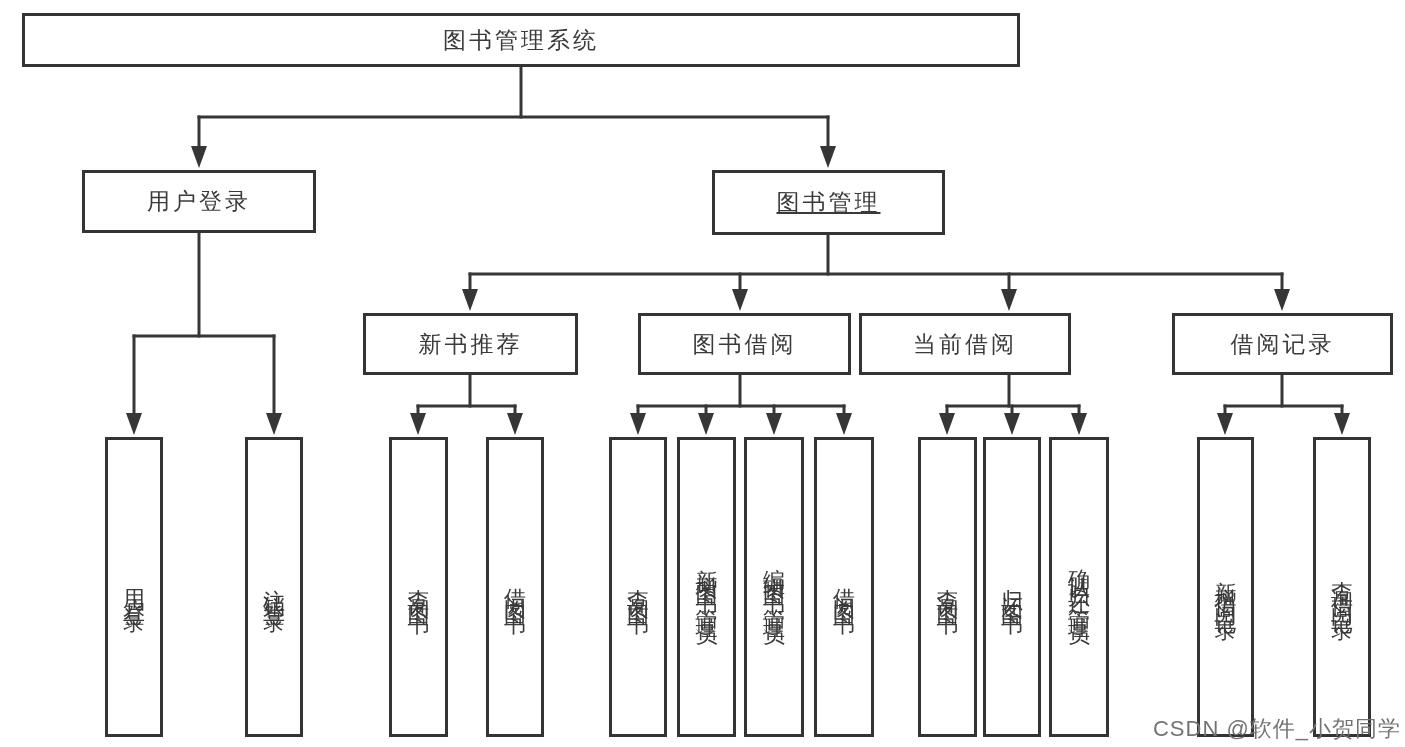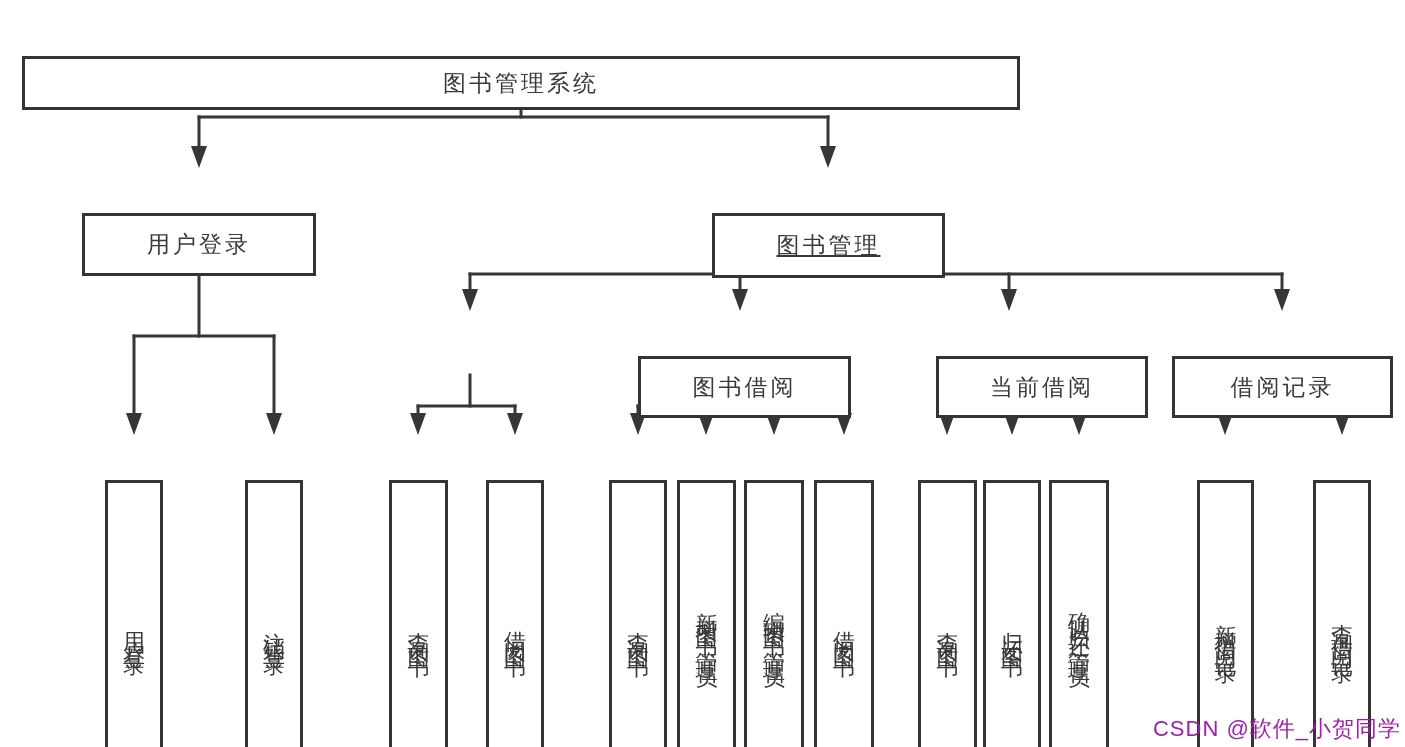--- a/index.html
+++ b/index.html
@@ -13,37 +13,36 @@
   .wires{position:absolute;left:0;top:0;width:1405px;height:747px;}
   .node{
     position:absolute;
     box-sizing:border-box;
     background:#ffffff;
     border:3px solid #343434;
     display:flex;
     align-items:center;
     justify-content:center;
     color:#3a3a3a;
-    margin-top:43px;
   }
   .hbox{font-size:23px;letter-spacing:3px;}
   .vbox span{
     writing-mode:vertical-rl;
     font-size:22px;
     letter-spacing:8px;
     line-height:1;
     white-space:nowrap;
   }
   .watermark{
     position:absolute;
     right:4px;
     top:714px;
     font-size:22px;
     letter-spacing:1px;
-    color:#a21caf;
+    color:#737373;
     z-index:5;
   }
 </style>
 </head>
 <body>
 
 <div class="canvas">
 
   <svg class="wires" viewBox="0 0 1405 747" xmlns="http://www.w3.org/2000/svg" stroke="#363636" stroke-width="3" stroke-linecap="square" fill="#363636">
 
@@ -125,24 +124,27 @@
     <span>图书管理系统</span>
   </div>
 
   <div class="node hbox" style="left:82px;top:170px;width:234px;height:63px;">
     <span>用户登录</span>
   </div>
   <div class="node hbox" style="left:712px;top:170px;width:233px;height:65px;text-decoration:underline;">
     <span>图书管理</span>
   </div>
 
+  <div class="node hbox" style="left:363px;top:313px;width:215px;height:62px;">
+    <span>新书推荐</span>
+  </div>
   <div class="node hbox" style="left:638px;top:313px;width:213px;height:62px;">
     <span>图书借阅</span>
   </div>
-  <div class="node hbox" style="left:936px;top:313px;width:212px;height:62px;">
+  <div class="node hbox" style="left:859px;top:313px;width:212px;height:62px;">
     <span>当前借阅</span>
   </div>
   <div class="node hbox" style="left:1172px;top:313px;width:221px;height:62px;">
     <span>借阅记录</span>
   </div>
 
   <div class="node vbox" style="left:105px;top:437px;width:58px;height:300px;">
     <span>用户登录</span>
   </div>
   <div class="node vbox" style="left:245px;top:437px;width:58px;height:300px;">

